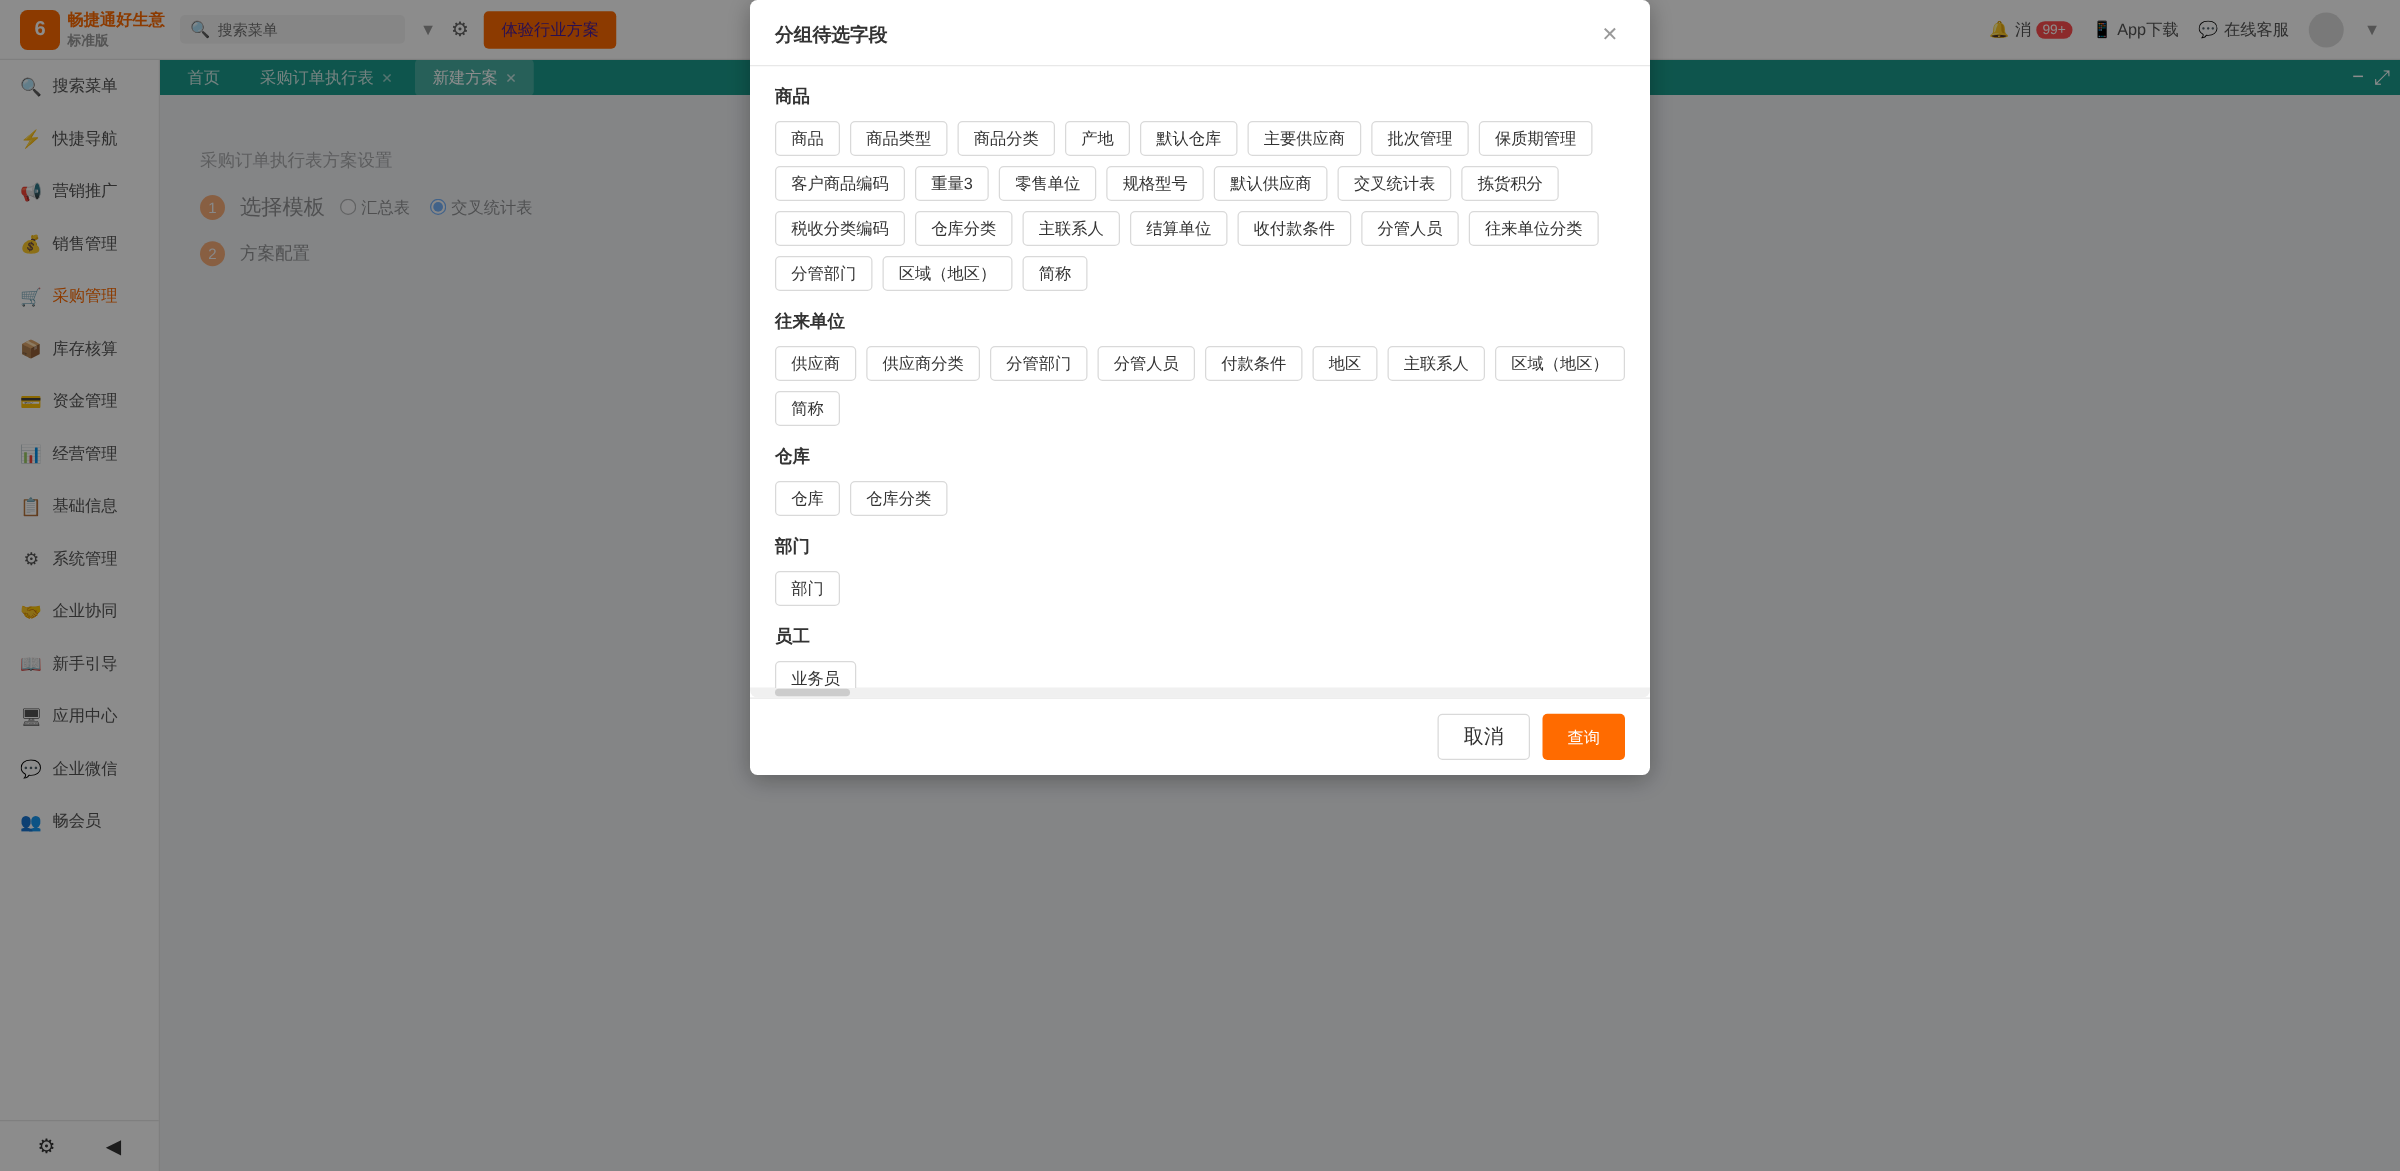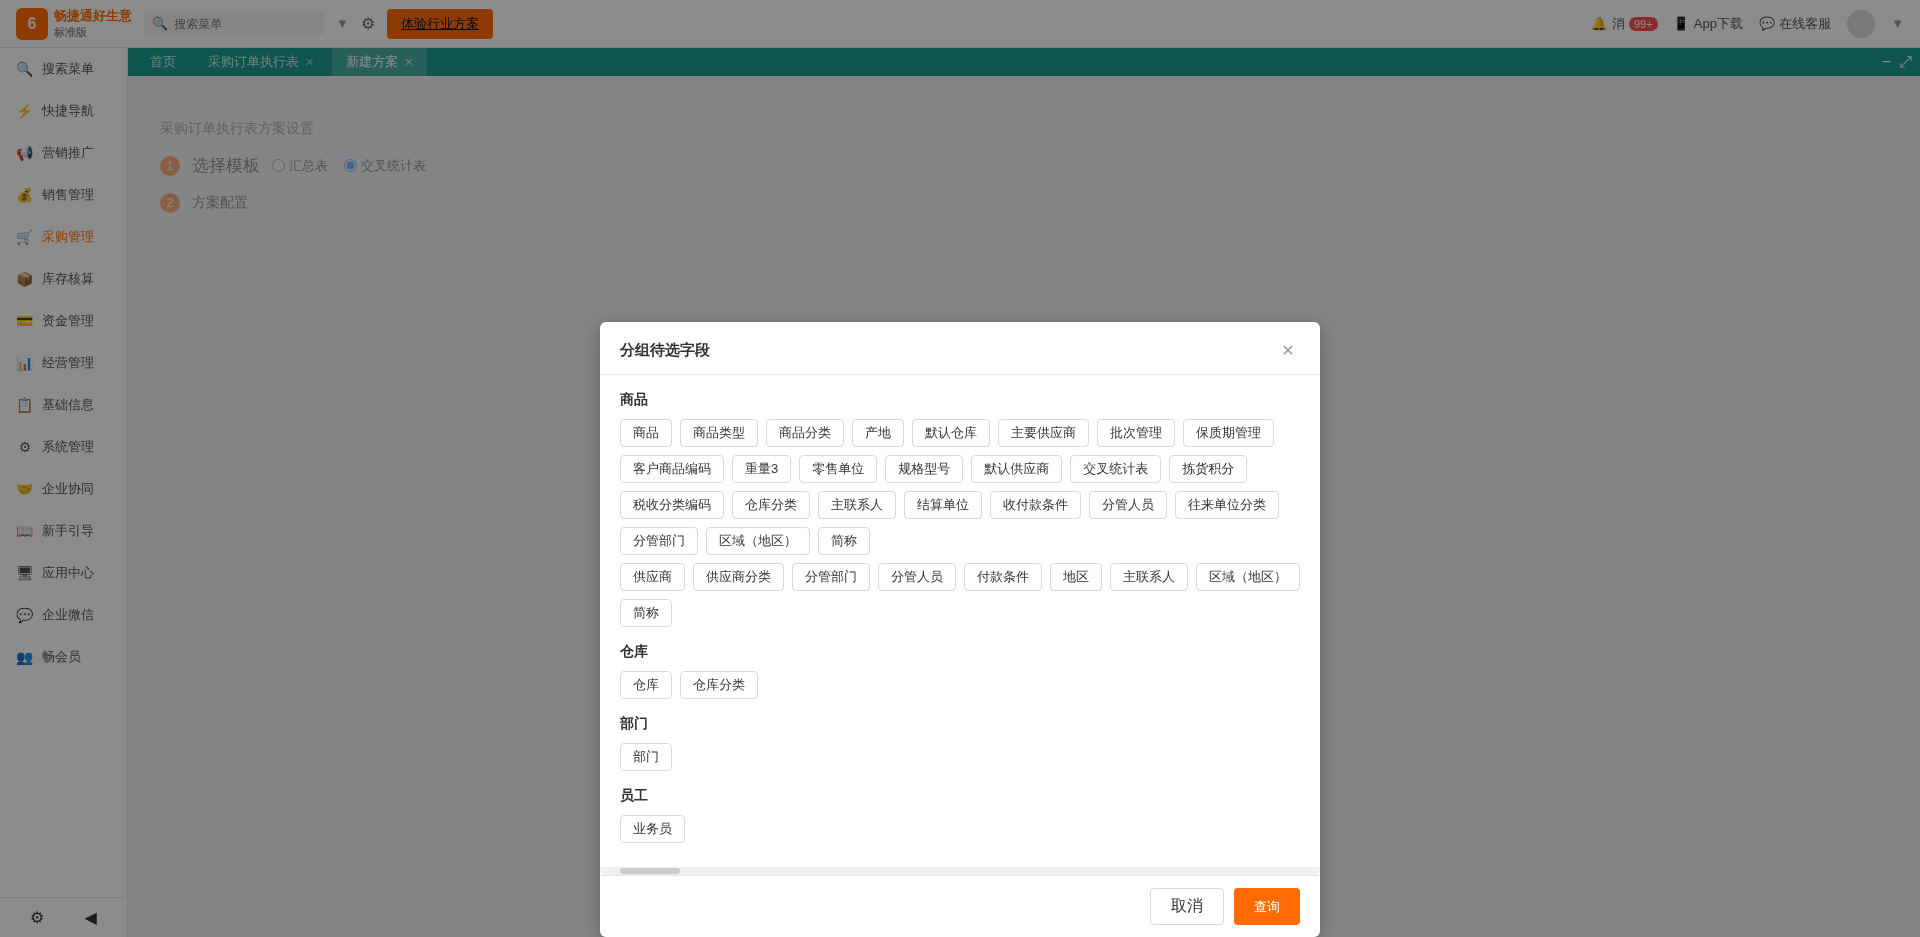--- a/index.html
+++ b/index.html
@@ -16,21 +16,21 @@
       border-bottom: 1px solid #e8e8e8;
       position: fixed;
       top: 0; left: 0; right: 0;
       z-index: 100;
     }
     .header-left { display: flex; align-items: center; gap: 12px; }
     .logo { display: flex; align-items: center; gap: 6px; color: #ff6b00; font-weight: bold; font-size: 15px; }
     .logo-icon { width: 32px; height: 32px; background: #ff6b00; border-radius: 6px; display: flex; align-items: center; justify-content: center; color: white; font-size: 16px; font-weight: bold; }
     .search-bar { display: flex; align-items: center; background: #f5f5f5; border-radius: 4px; padding: 4px 8px; gap: 6px; width: 180px; }
     .search-bar input { border: none; background: none; outline: none; font-size: 12px; width: 130px; }
-    .header-btn { background: #ff6b00; color: #0f172a; border: none; border-radius: 4px; padding: 6px 14px; cursor: pointer; font-size: 13px; text-decoration: underline; }
+    .header-btn { background: #ff6b00; color: #4c1d95; border: none; border-radius: 4px; padding: 6px 14px; cursor: pointer; font-size: 13px; }
     .header-right { display: flex; align-items: center; gap: 16px; font-size: 13px; color: #555; }
     .badge { background: #ff4d4f; color: white; border-radius: 10px; padding: 1px 5px; font-size: 11px; }
 
     
     .sidebar {
       position: fixed;
       top: 48px;
       left: 0;
       width: 128px;
       bottom: 0;
@@ -90,21 +90,21 @@
       background: #f0f2f5;
     }
 
     
     .modal-overlay {
       position: fixed;
       top: 0; left: 0; right: 0; bottom: 0;
       background: rgba(0,0,0,0.45);
       z-index: 200;
       display: flex;
-      align-items: flex-end;
+      align-items: flex-start;
       justify-content: center;
     }
     .modal {
       background: #fff;
       border-radius: 6px;
       width: 720px;
       max-height: 620px;
       display: flex;
       flex-direction: column;
       box-shadow: 0 4px 20px rgba(0,0,0,0.3);
@@ -395,20 +395,21 @@
         <span class="field-tag">主联系人</span>
         <span class="field-tag">结算单位</span>
         <span class="field-tag">收付款条件</span>
         <span class="field-tag">分管人员</span>
         <span class="field-tag">往来单位分类</span>
         <span class="field-tag">分管部门</span>
         <span class="field-tag">区域（地区）</span>
         <span class="field-tag">简称</span>
       </div>
 
+      <div class="section-title">往来单位</div>
       <div class="fields-grid">
         <span class="field-tag">供应商</span>
         <span class="field-tag">供应商分类</span>
         <span class="field-tag">分管部门</span>
         <span class="field-tag">分管人员</span>
         <span class="field-tag">付款条件</span>
         <span class="field-tag">地区</span>
         <span class="field-tag">主联系人</span>
         <span class="field-tag">区域（地区）</span>
         <span class="field-tag">简称</span>

